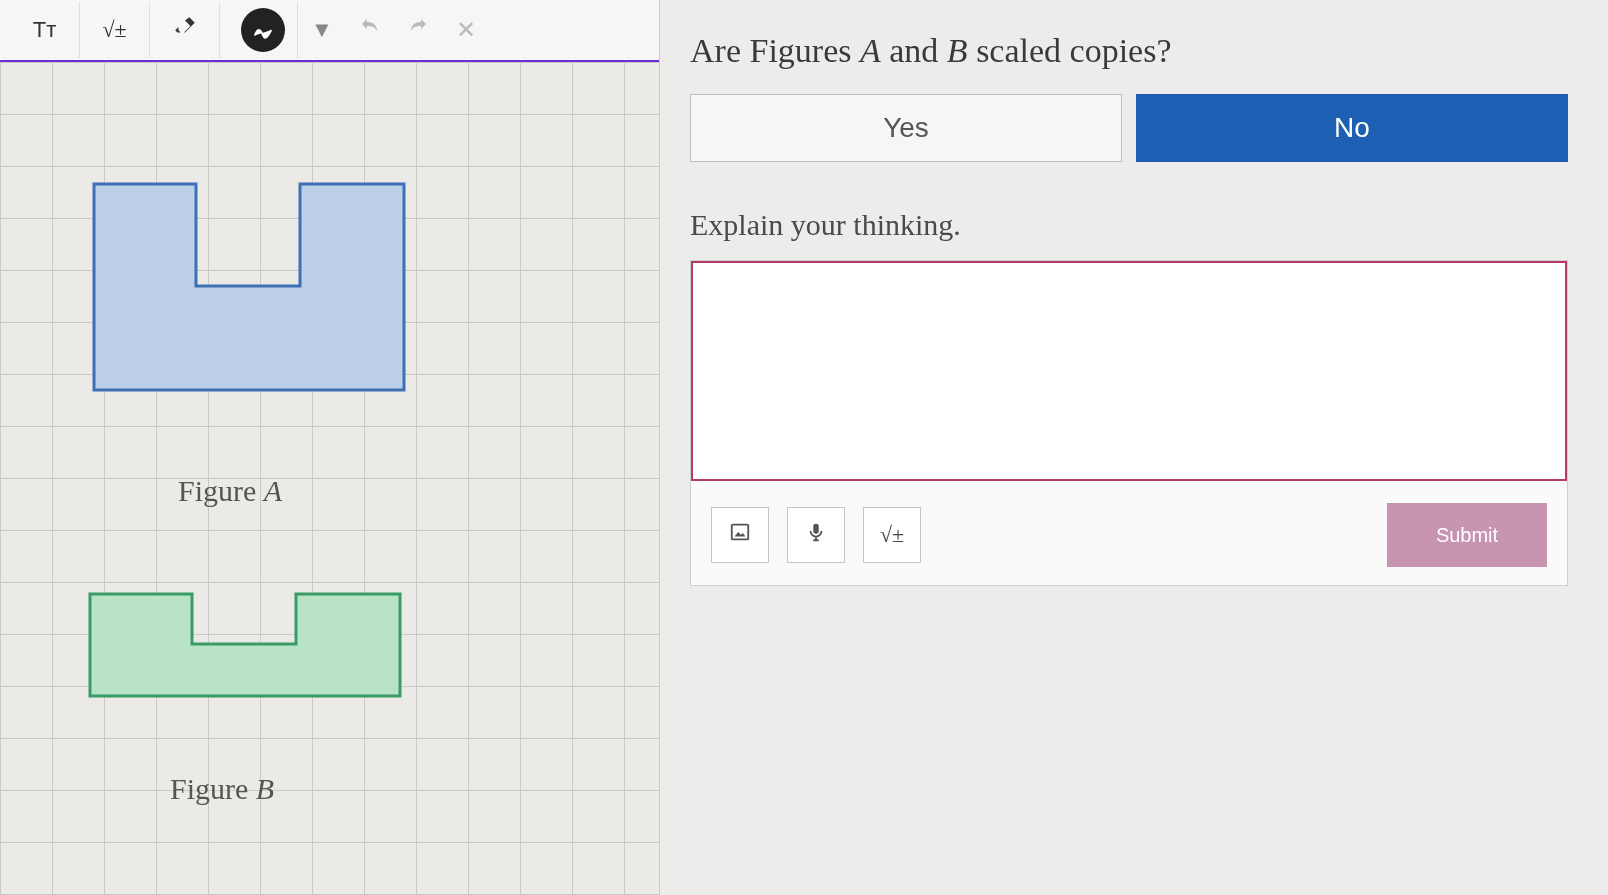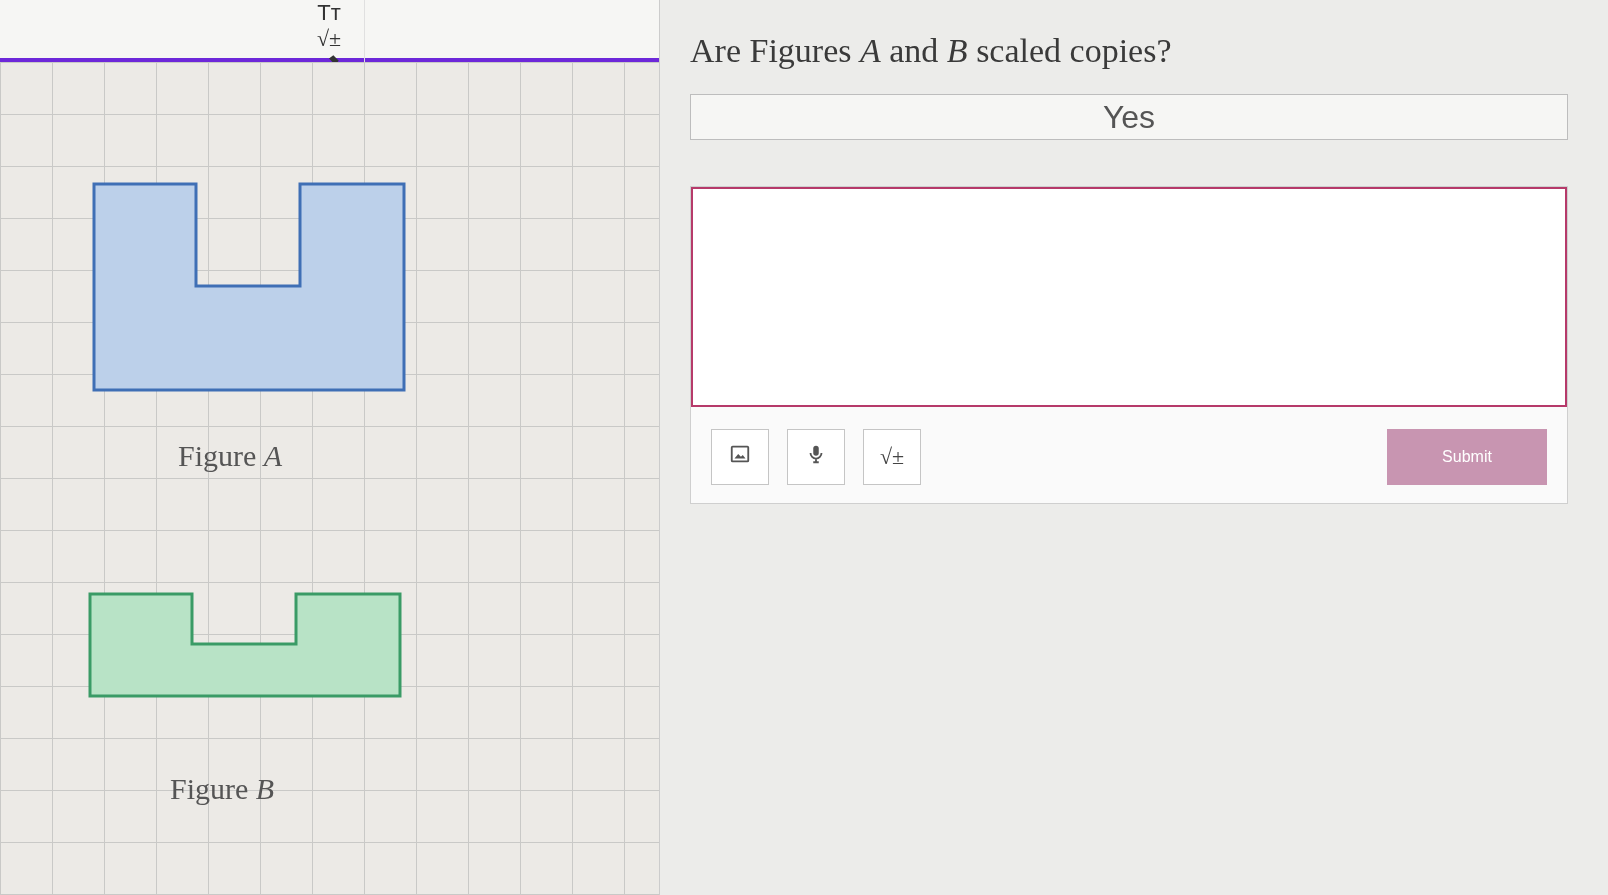--- a/index.html
+++ b/index.html
@@ -14,22 +14,21 @@
     background: #f2f2f0;
     border-right: 1px solid #ccc;
   }
   .toolbar {
     height: 62px;
     display: flex;
     align-items: center;
     padding: 0 10px;
     gap: 0;
     background: #f6f6f4;
-    border-bottom: 4px solid #6d28d9;
-    flex-direction: column;
+    border-bottom: 2px solid #6d28d9;
   }
   .tool {
     width: 70px; height: 56px;
     display: flex; align-items: center; justify-content: center;
     font-size: 22px; color: #333;
     border-right: 1px solid #e0e0e0;
     cursor: pointer;
   }
   .tool:last-of-type { border-right: none; }
   .tool.pen-circle {
@@ -60,45 +59,45 @@
   .figureA, .figureB { position: absolute; }
   .figureA { left: 92px; top: 120px; }
   .figureB { left: 88px; top: 530px; }
 
   .fig-label {
     position: absolute;
     font-family: "Times New Roman", serif;
     font-size: 30px;
     color: #555;
   }
-  .fig-label.a { left: 178px; top: 377px; }
+  .fig-label.a { left: 178px; top: 412px; }
   .fig-label.b { left: 170px; top: 710px; text-align: center; }
   .fig-label .ital { font-style: italic; }
 
   
   .right {
     flex: 1;
     padding: 32px 40px 30px 30px;
     background: #ececea;
     position: relative;
   }
   .question {
     font-family: "Times New Roman", serif;
     font-size: 34px;
     color: #3a3a3a;
     margin-bottom: 24px;
   }
   .question .ital { font-style: italic; }
   .yn-row { display: flex; gap: 14px; margin-bottom: 46px; }
   .yn-btn {
     flex: 1;
-    height: 46px;
+    height: 68px;
     border: 1px solid #bdbdbd;
     background: #f6f6f4;
-    font-size: 32px;
+    font-size: 28px;
     color: #555;
     cursor: pointer;
     display:flex; align-items:center; justify-content:center;
   }
   .yn-btn.selected {
     background: #1d5fb3;
     border-color: #1d5fb3;
     color: #fff;
   }
   .explain-label {
@@ -135,24 +134,24 @@
     width: 58px; height: 56px;
     border: 1px solid #c5c5c5;
     background: #fff;
     display:flex; align-items:center; justify-content:center;
     font-size: 22px; color:#444;
     cursor:pointer;
   }
   .ans-tool .sqrtpm { font-family: "Times New Roman", serif; }
   .spacer { flex: 1; }
   .submit {
-    width: 160px; height: 56px;
+    width: 160px; height: 64px;
     background: #c895b1;
     color: #fff;
-    font-size: 16px;
+    font-size: 20px;
     border: none;
     cursor: pointer;
   }
 </style>
 </head>
 <body>
 
 <div class="left">
   <div class="toolbar">
     <div class="tool">
@@ -216,22 +215,24 @@
   </div>
 </div>
 
 <div class="right">
   <div class="question">
     <span>Are Figures </span><span class="ital">A</span><span> and </span><span class="ital">B</span><span> scaled copies?</span>
   </div>
 
   <div class="yn-row">
     <button class="yn-btn" id="yes-btn">Yes</button>
-  </div>
-
+    <button class="yn-btn selected" id="no-btn">No</button>
+  </div>
+
+  <div class="explain-label">Explain your thinking.</div>
 
   <div class="answerbox-wrap">
     <textarea class="textarea" placeholder="" style=""></textarea>
     <div class="answer-tools">
       <div class="ans-tool">
         <span>
           <svg width="22" height="22" viewBox="0 0 24 24">
               <rect x="3" y="4" width="18" height="16" rx="1" fill="none" stroke="#555" stroke-width="2"></rect>
               <path d="M6 17l4-5 3 3 2-2 3 4H6z" fill="#555"></path>
             </svg>

